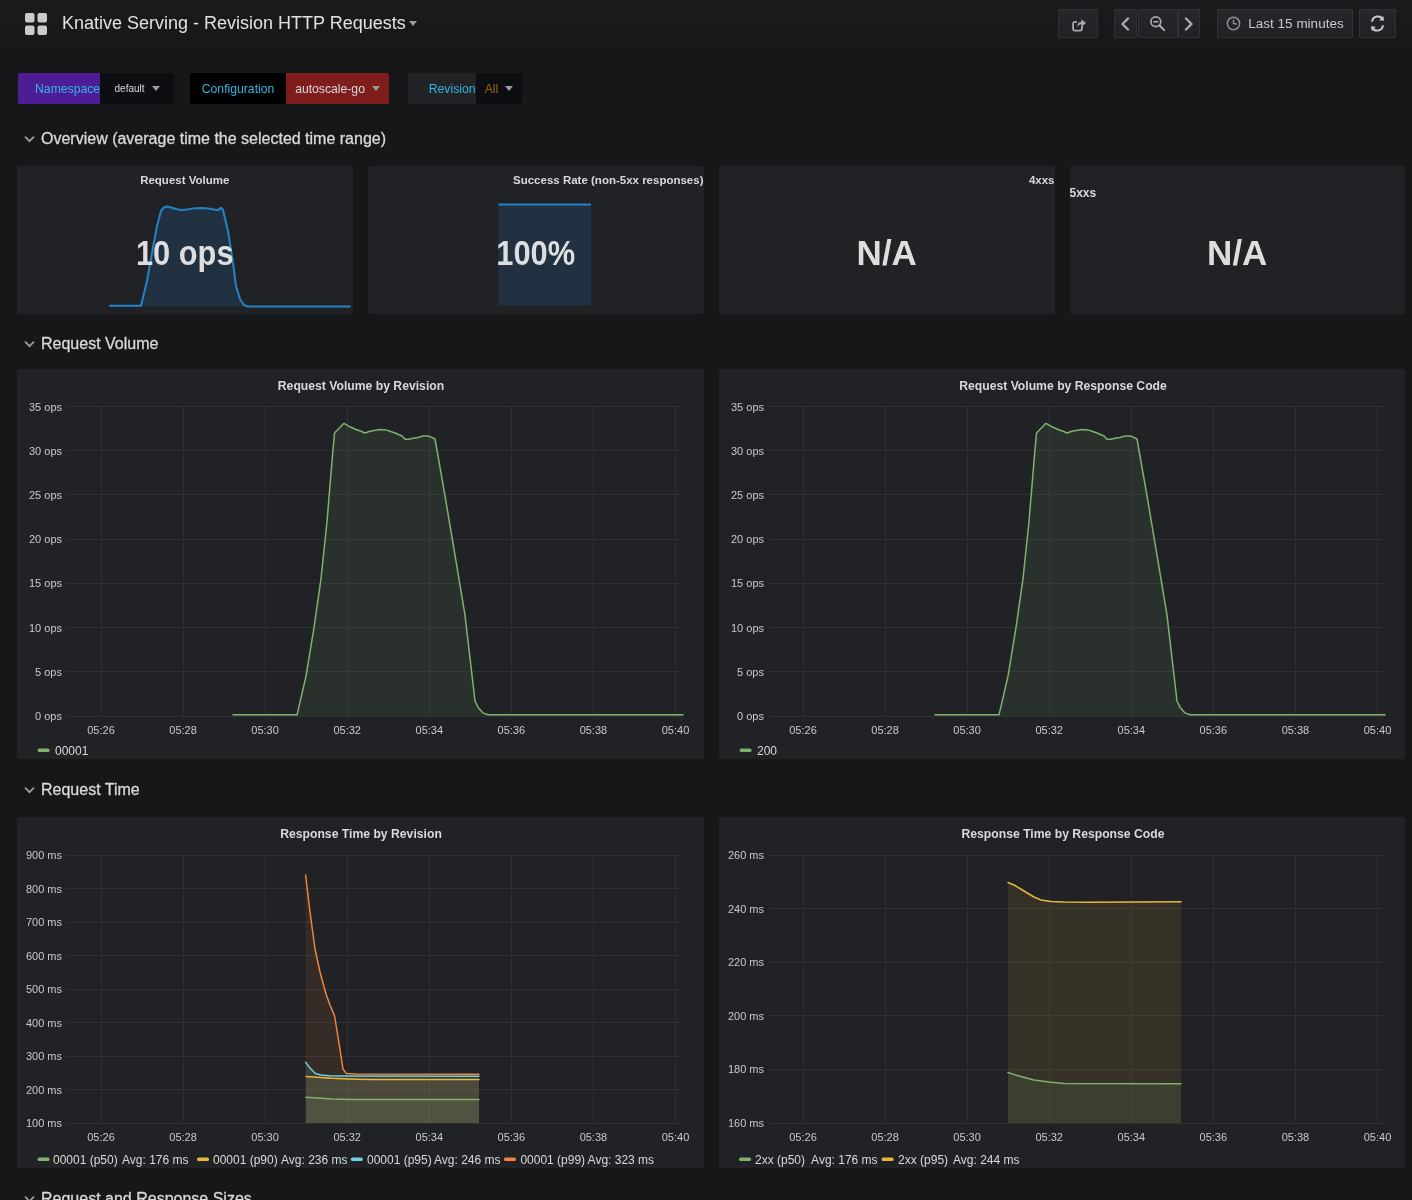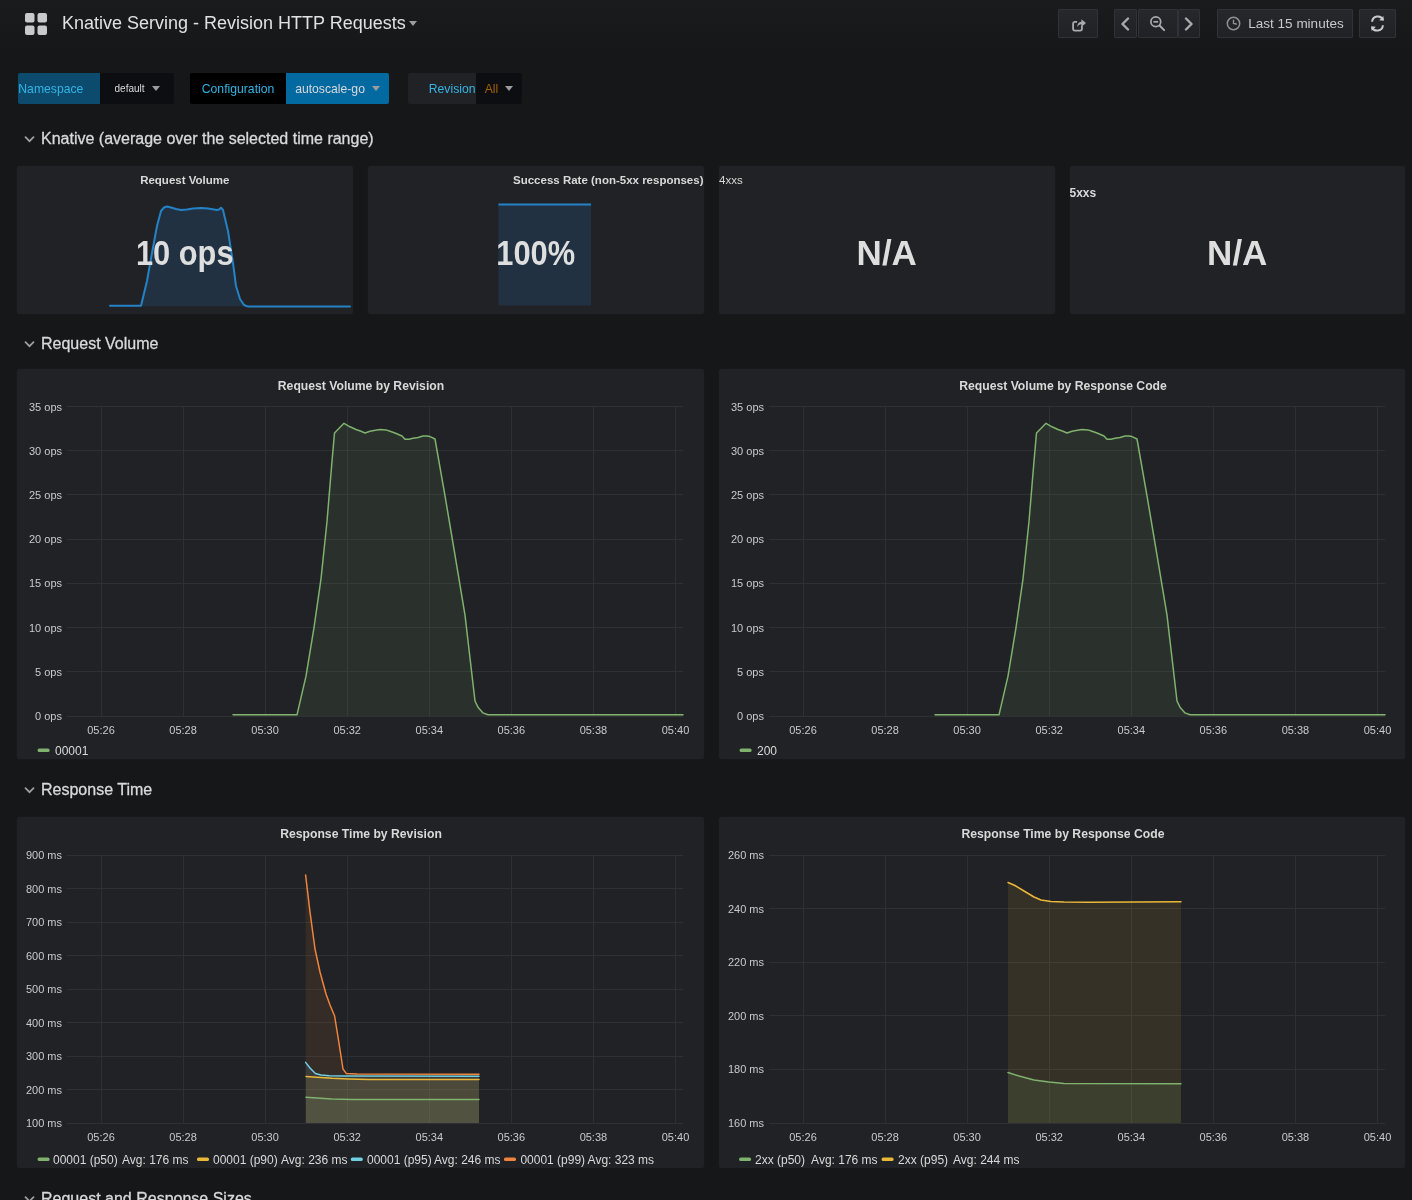--- a/index.html
+++ b/index.html
@@ -49,53 +49,53 @@
 <div class="navbtn" style="left:1358.5px;width:37px">
     <svg width="17" height="17" viewBox="0 0 18 18">
       <g stroke="#c9cacc" stroke-width="2.1" fill="none">
         <path d="M14.9 5 A6.1 6.1 0 0 0 3.3 7.2"></path>
         <path d="M3.1 13 A6.1 6.1 0 0 0 14.7 10.8"></path>
       </g>
       <path d="M15.2 1 l0.5 5 -5 -0.5 z" fill="#c9cacc"></path>
       <path d="M2.8 17 l-0.5 -5 5 0.5 z" fill="#c9cacc"></path>
     </svg>
   </div>
-<div style="position:absolute;left:18.3px;top:73px;width:81.8px;height:31px;background:#0c4a6e;border-radius:2px 0 0 2px;display:flex;align-items:center;justify-content:flex-start">
+<div style="position:absolute;left:18.3px;top:73px;width:81.8px;height:31px;background:#4c1d95;border-radius:2px 0 0 2px;display:flex;align-items:center;justify-content:flex-end">
     <span style="color:#33b5e5;font-size:12.2px;font-weight:500">Namespace</span>
   </div>
 <div style="position:absolute;left:100.1px;top:73px;width:73.9px;height:31px;background:#0d0e11;border-radius:0 2px 2px 0;display:flex;align-items:center;justify-content:center">
     <span style="color:#d8d9da;font-size:10px">default</span>
     <span class="caret" style="margin-left:7px"></span>
   </div>
 <div style="position:absolute;left:190.2px;top:73px;width:95.7px;height:31px;background:#000000;border-radius:2px 0 0 2px;display:flex;align-items:center;justify-content:center">
     <span style="color:#33b5e5;font-size:12.2px;font-weight:500">Configuration</span>
   </div>
-<div style="position:absolute;left:285.9px;top:73px;width:103.3px;height:31px;background:#0369a1;border-radius:0 2px 2px 0;display:flex;align-items:center;justify-content:center">
+<div style="position:absolute;left:285.9px;top:73px;width:103.3px;height:31px;background:#7f1d1d;border-radius:0 2px 2px 0;display:flex;align-items:center;justify-content:center">
     <span style="color:#d8d9da;font-size:12.2px">autoscale-go</span>
     <span class="caret" style="margin-left:7px"></span>
   </div>
 <div style="position:absolute;left:408px;top:73px;width:67.5px;height:31px;background:#202226;border-radius:2px 0 0 2px;display:flex;align-items:center;justify-content:flex-end">
     <span style="color:#33b5e5;font-size:12.2px;font-weight:500">Revision</span>
   </div>
 <div style="position:absolute;left:475.5px;top:73px;width:46.9px;height:31px;background:#0d0e11;border-radius:0 2px 2px 0;display:flex;align-items:center;justify-content:center">
     <span style="color:#a16207;font-size:12.2px">All</span>
     <span class="caret" style="margin-left:7px"></span>
   </div>
 <svg style="position:absolute;left:24px;top:135.8px" width="11" height="7" viewBox="0 0 11 7">
     <path d="M1.5 1.2 L5.5 5.2 L9.5 1.2" fill="none" stroke="#9fa1a4" stroke-width="1.7" stroke-linecap="round"></path>
   </svg>
-<div class="sechdr" style="left:41px;top:129.5px">Knative (average over the selected time range)</div>
+<div class="sechdr" style="left:41px;top:129.5px">Overview (average time the selected time range)</div>
 <svg style="position:absolute;left:24px;top:340.8px" width="11" height="7" viewBox="0 0 11 7">
     <path d="M1.5 1.2 L5.5 5.2 L9.5 1.2" fill="none" stroke="#9fa1a4" stroke-width="1.7" stroke-linecap="round"></path>
   </svg>
 <div class="sechdr" style="left:41px;top:334.5px">Request Volume</div>
 <svg style="position:absolute;left:24px;top:786.8px" width="11" height="7" viewBox="0 0 11 7">
     <path d="M1.5 1.2 L5.5 5.2 L9.5 1.2" fill="none" stroke="#9fa1a4" stroke-width="1.7" stroke-linecap="round"></path>
   </svg>
-<div class="sechdr" style="left:41px;top:780.5px">Response Time</div>
+<div class="sechdr" style="left:41px;top:780.5px">Request Time</div>
 <svg style="position:absolute;left:24px;top:1195.8px" width="11" height="7" viewBox="0 0 11 7">
     <path d="M1.5 1.2 L5.5 5.2 L9.5 1.2" fill="none" stroke="#9fa1a4" stroke-width="1.7" stroke-linecap="round"></path>
   </svg>
 <div class="sechdr" style="left:41px;top:1189.5px">Request and Response Sizes</div>
 <div class="panel" style="left:16px;top:165px;width:337.5px;height:150px">
     <div style="position:absolute;left:0;top:8px;width:100%;text-align:center;font-size:11.5px;font-weight:bold;color:#d8d9da">Request Volume</div>
     <svg width="338" height="150" viewBox="0 0 338 150" style="position:absolute;left:0;top:0">
       <path d="M93.0,140.2 L93.0,139.7 L124.0,139.7 L130.0,115.0 L135.0,87.0 L140.0,60.0 L144.0,45.0 L147.0,41.5 L150.0,40.5 L154.0,41.5 L159.0,43.0 L164.0,44.0 L170.0,43.5 L176.0,42.5 L184.0,42.0 L191.0,42.5 L197.0,43.5 L200.0,44.0 L202.0,43.5 L204.0,41.7 L206.0,44.0 L211.0,65.0 L216.0,97.0 L219.0,120.0 L223.0,133.0 L227.0,139.0 L231.0,140.6 L333.0,140.6 L333.0,140.2 Z" fill="#1f78c1" fill-opacity="0.18" stroke="none"></path>
       <polyline points="93.0,139.7 124.0,139.7 130.0,115.0 135.0,87.0 140.0,60.0 144.0,45.0 147.0,41.5 150.0,40.5 154.0,41.5 159.0,43.0 164.0,44.0 170.0,43.5 176.0,42.5 184.0,42.0 191.0,42.5 197.0,43.5 200.0,44.0 202.0,43.5 204.0,41.7 206.0,44.0 211.0,65.0 216.0,97.0 219.0,120.0 223.0,133.0 227.0,139.0 231.0,140.6 333.0,140.6" fill="none" stroke="#2483c7" stroke-width="2" stroke-linejoin="round" stroke-linecap="round"></polyline>
     </svg>
@@ -103,21 +103,21 @@
   </div>
 <div class="panel" style="left:367px;top:165px;width:337.5px;height:150px">
     <div style="position:absolute;left:0;top:8px;width:100%;text-align:right;font-size:11.5px;font-weight:bold;color:#d8d9da">Success Rate (non-5xx responses)</div>
     <svg width="338" height="150" viewBox="0 0 338 150" style="position:absolute;left:0;top:0">
       <rect x="130.4" y="38.4" width="92.7" height="101.1" fill="#1f78c1" fill-opacity="0.18"></rect>
       <line x1="130.4" y1="38.4" x2="223.1" y2="38.4" stroke="#2483c7" stroke-width="2"></line>
     </svg>
     <div style="position:absolute;left:0;top:67px;width:100%;text-align:center;font-size:35px;font-weight:bold;color:#dedede;transform:scaleX(0.88)">100%</div>
   </div>
 <div class="panel" style="left:718px;top:165px;width:337.5px;height:150px">
-    <div style="position:absolute;left:0;top:8px;width:100%;text-align:left;font-size:11.5px;font-weight:normal;color:#d8d9da">4xxs</div>
+    <div style="position:absolute;left:0;top:8px;width:100%;text-align:right;font-size:11.5px;font-weight:bold;color:#d8d9da">4xxs</div>
     <div style="position:absolute;left:0;top:67px;width:100%;text-align:center;font-size:35px;font-weight:bold;color:#dedede">N/A</div>
   </div>
 <div class="panel" style="left:1068.5px;top:165px;width:337.5px;height:150px">
     <div style="position:absolute;left:0;top:20px;width:100%;text-align:left;font-size:12px;font-weight:bold;color:#d8d9da">5xxs</div>
     <div style="position:absolute;left:0;top:67px;width:100%;text-align:center;font-size:35px;font-weight:bold;color:#dedede">N/A</div>
   </div>
 <div class="panel" style="left:16px;top:368px;width:688.5px;height:392px">
     <svg width="688.5" height="392" viewBox="0 0 688.5 392" style="position:absolute;left:0;top:0">
       <text x="344" y="20.6" text-anchor="middle" font-size="12.2" font-weight="bold" fill="#d8d9da">Request Volume by Revision</text>
       <g shape-rendering="crispEdges">

